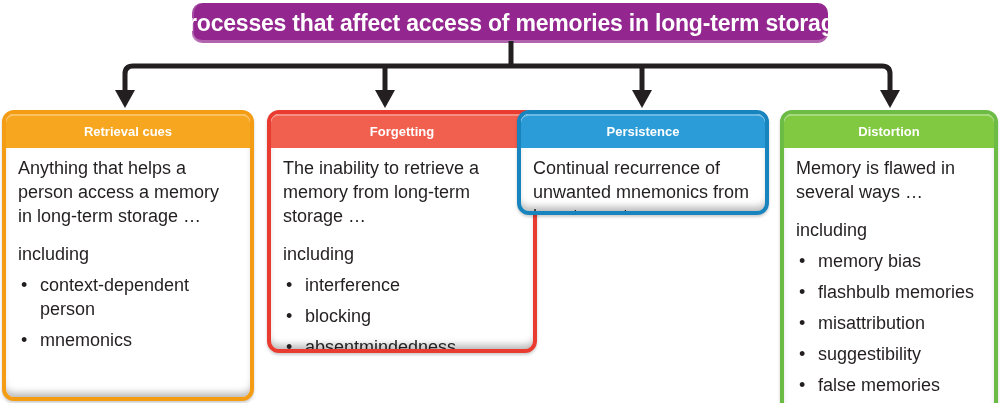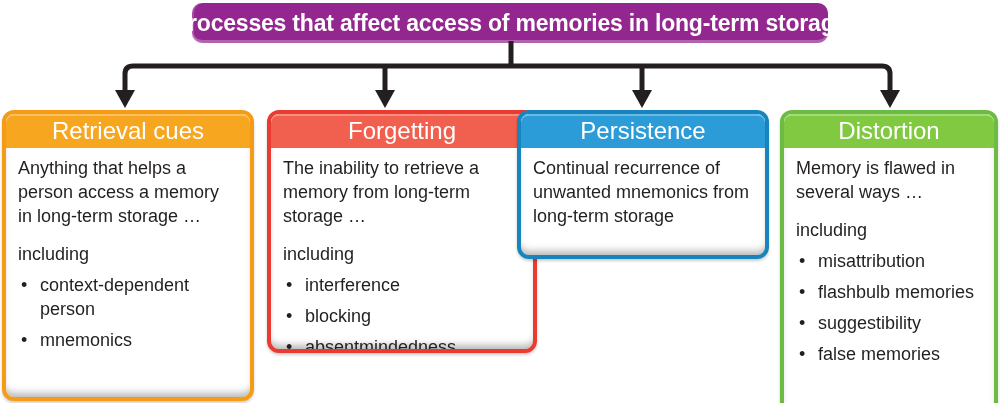--- a/index.html
+++ b/index.html
@@ -32,21 +32,21 @@
     box-shadow:0 2px 3px rgba(0,0,0,0.2), inset 0 -7px 7px -3px rgba(80,80,80,0.4);
     overflow:hidden;
   }
   .box-header{
     background:linear-gradient(to bottom, var(--header) 0%, var(--header) 100%);
     box-shadow:inset 0 2px 0 rgba(255,255,255,0.3);
     border-radius:7px 7px 0 0;
     height:34px;
     display:flex;align-items:center;justify-content:center;
   }
-  .box-header span{color:#ffffff;font-weight:normal;font-size:24px;}
+  .box-header span{color:#ffffff;font-weight:bold;font-size:13px;}
   .box-body{padding:8px 12px 0 12px;font-size:18px;line-height:24px;}
   .desc{margin:0;}
   .including{margin:14px 0 0 0;}
   .bullet{position:relative;padding-left:22px;margin-top:7px;}
   .bullet::before{content:"\2022";position:absolute;left:3px;top:0;}
 </style>
 </head>
 <body>
 
 <div class="stage">
@@ -84,36 +84,37 @@
     </header>
     <div class="box-body">
       <p class="desc">The inability to retrieve a memory from long-term storage …</p>
       <p class="including">including</p>
       <div class="bullet"><span>interference</span></div>
       <div class="bullet"><span>blocking</span></div>
       <div class="bullet"><span>absentmindedness</span></div>
     </div>
   </section>
 
-  <section class="topic-box" style="left: 517px; top: 110px; width: 252px; height: 149px; --border: #1884BE; --header: #2B9CD7;">
+  <section class="topic-box" style="left: 517px; top: 110px; width: 252px; height: 105px; --border: #1884BE; --header: #2B9CD7;">
     <header class="box-header">
       <span>Persistence</span>
     </header>
     <div class="box-body">
       <p class="desc">Continual recurrence of unwanted mnemonics from long-term storage</p>
     </div>
   </section>
 
   <section class="topic-box" style="left: 780px; top: 110px; width: 218px; height: 358px; --border: #6CBB45; --header: #80C940;">
     <header class="box-header">
       <span>Distortion</span>
     </header>
     <div class="box-body">
       <p class="desc">Memory is flawed in several ways …</p>
       <p class="including">including</p>
+      <div class="bullet"><span>memory bias</span></div>
+      <div class="bullet"><span>flashbulb memories</span></div>
       <div class="bullet"><span>misattribution</span></div>
-      <div class="bullet"><span>flashbulb memories</span></div>
       <div class="bullet"><span>suggestibility</span></div>
       <div class="bullet"><span>false memories</span></div>
     </div>
   </section>
 
 </div>
 
 </body></html>

